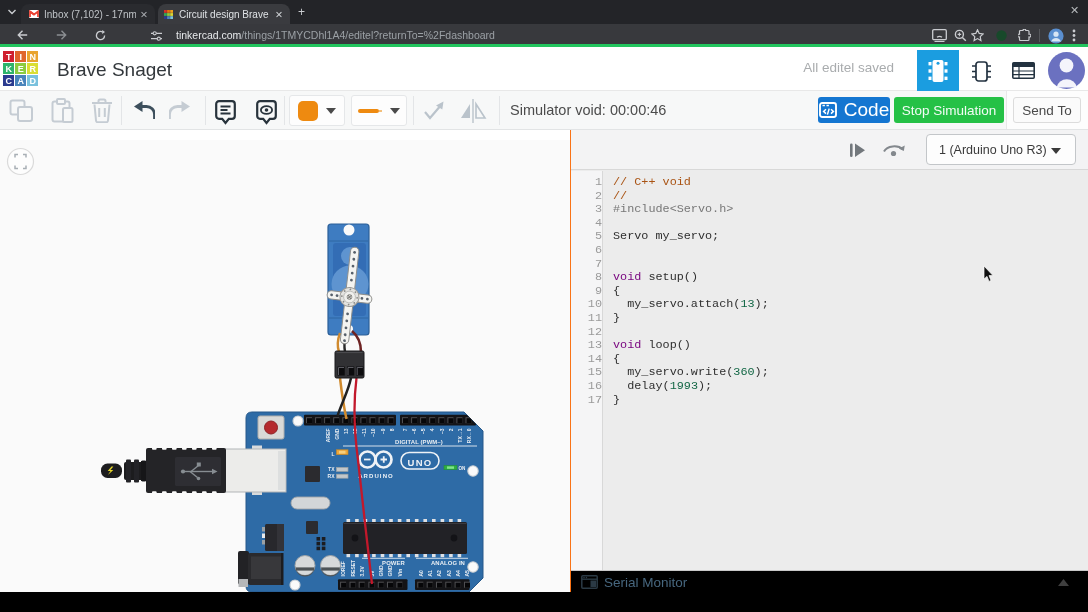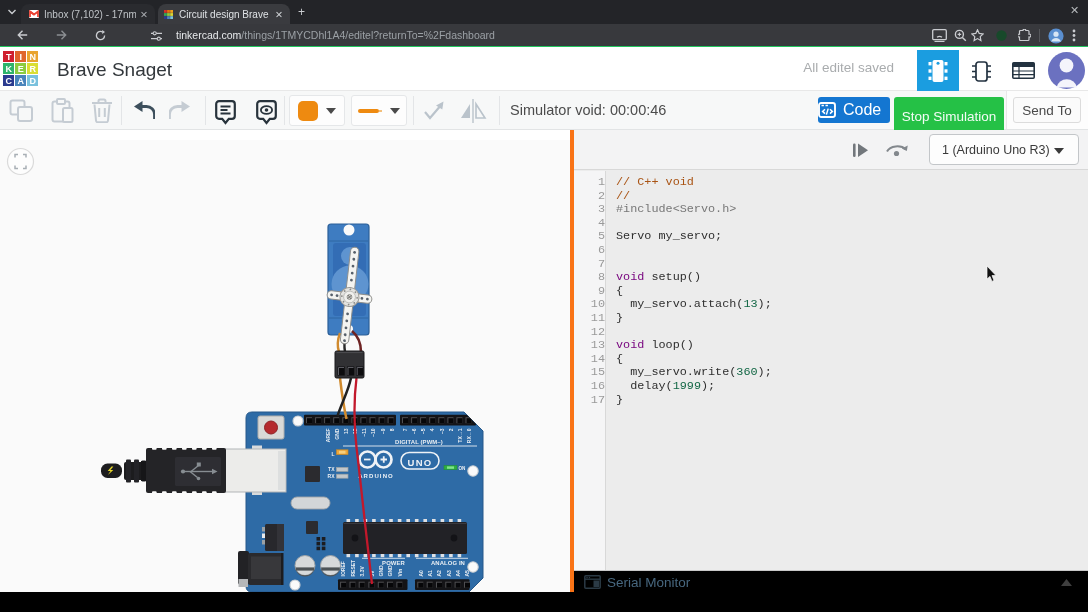--- a/index.html
+++ b/index.html
@@ -1,46 +1,46 @@
 <!DOCTYPE html>
 <html><head><meta charset="utf-8">
 <style>
 *{margin:0;padding:0;box-sizing:border-box}
 html,body{width:1088px;height:612px;overflow:hidden}
 body{font-family:"Liberation Sans",sans-serif;position:relative;background:#fff}
 .abs{position:absolute}
 
 #tabstrip{position:absolute;left:0;top:0;width:1088px;height:24px;background:#232428}
-#addrbar{position:absolute;left:0;top:24px;width:1088px;height:23px;background:#38393d;border-bottom:1px solid #22c55e}
+#addrbar{position:absolute;left:0;top:24px;width:1088px;height:23px;background:#38393d;border-bottom:3px solid #22c55e}
 .tab{position:absolute;top:4px;height:20px;font-size:10px;display:flex;align-items:center}
 #tab1{left:21px;width:134px;background:#2a2b2f;border-radius:8px 8px 0 0;color:#bfc3c7}
 #tab2{left:158px;width:132px;background:#3a3b3f;border-radius:8px 8px 0 0;color:#dfe2e5}
 .tabtxt{white-space:nowrap;overflow:hidden;flex:1}
 .tabx{color:#a8abaf;font-size:9.5px;margin:0 7px 0 4px}
 .chrico{color:#caccd0}
 
 #tkhead{position:absolute;left:0;top:47px;width:1088px;height:44px;background:#fff;border-bottom:1px solid #e8e8e8}
 #logo{position:absolute;left:3px;top:4px;width:36px;height:36px;display:grid;grid-template-columns:12px 12px 12px;grid-template-rows:12px 12px 12px}
 #logo div{width:11.4px;height:11.4px;color:#fff;font-size:9px;font-weight:bold;display:flex;align-items:center;justify-content:center}
 #title{position:absolute;left:57px;top:12px;font-size:19px;color:#33383c}
 #saved{position:absolute;right:194px;top:13px;font-size:13.5px;color:#a9acae}
 #bluebtn{position:absolute;left:917px;top:3px;width:42px;height:41px;background:#1b9de0;display:flex;align-items:center;justify-content:center}
 
 #toolbar{position:absolute;left:0;top:91px;width:1088px;height:39px;background:#f7f8f8;border-bottom:1px solid #e2e4e5}
 .tdiv{position:absolute;top:5px;height:29px;width:1px;background:#e3e5e7}
 .drop{position:absolute;top:4px;height:31px;background:#fdfdfd;border:1px solid #e5e7e9;border-radius:3px}
 #simtime{position:absolute;left:510px;top:11px;font-size:14.5px;color:#4c4c4c}
-#codebtn{position:absolute;left:818px;top:6px;width:72px;height:26px;background:#1476d1;border-radius:3px;color:#fff;font-size:16px;display:flex;align-items:center;justify-content:flex-start}
-#stopbtn{position:absolute;left:894px;top:6px;width:110px;height:38px;background:#25c146;border-radius:3px;color:rgba(255,255,255,.95);font-size:13.5px;display:flex;align-items:center;justify-content:center}
+#codebtn{position:absolute;left:818px;top:6px;width:72px;height:26px;background:#1476d1;border-radius:3px;color:#fff;font-size:19px;display:flex;align-items:center;justify-content:center}
+#stopbtn{position:absolute;left:894px;top:6px;width:110px;height:26px;background:#25c146;border-radius:3px;color:rgba(255,255,255,.95);font-size:13.5px;display:flex;align-items:center;justify-content:center}
 #sendarea{position:absolute;left:1006px;top:0;width:82px;height:38px;background:#fdfdfd;border-left:1px solid #e8e8e8}
 #sendbtn{position:absolute;left:6px;top:6px;width:68px;height:26px;background:#fbfbfb;border:1px solid #dcdcdc;border-radius:3px;color:#4a4a4a;font-size:13.5px;display:flex;align-items:center;justify-content:center}
 
 #canvas{position:absolute;left:0;top:140px;width:570px;height:462px;background:#fafafa}
 
-#rpanel{position:absolute;left:570px;top:130px;width:518px;height:462px;background:#ececec;border-left:4px solid #f97316}
+#rpanel{position:absolute;left:570px;top:130px;width:518px;height:462px;background:#ececec;border-left:1px solid #f97316}
 #codebar{position:absolute;left:0;top:0;width:518px;height:40px;background:#f3f3f4;border-bottom:1px solid #d8d8d8}
 #boardsel{position:absolute;left:355px;top:4px;width:150px;height:31px;background:#fdfdfd;border:1px solid #c3c6c9;border-radius:4px;font-size:12.5px;color:#3a3a3a;display:flex;align-items:center;padding-left:12px}
 #codewrap{position:absolute;left:0;top:41px;width:518px;height:399px;font-family:"Liberation Mono",monospace;font-size:11.8px;line-height:13.6px}
 #lstrip{position:absolute;left:0;top:0;width:31px;height:399px;background:#f5f5f6}
 #gutter{position:absolute;left:8px;top:5px;width:23px;text-align:right;color:#9a9a9a;white-space:pre}
 #gline{position:absolute;left:31px;top:0;width:1px;height:399px;background:#d8d8d8}
 #codetxt{position:absolute;left:42px;top:5px;white-space:pre;color:#2f2f2f}
 #serialbar{position:absolute;left:0;top:440px;width:518px;height:22px;background:#000000;border-top:1px solid #c8c8c8}
 #serialtxt{position:absolute;left:33px;top:3.5px;font-size:13.5px;color:#47677f}
 #blackbar{position:absolute;left:0;top:592px;width:1088px;height:20px;background:#000}
@@ -613,21 +613,21 @@
 
 
 <span class="kw">void</span> setup()
 {
   my_servo.attach(<span class="num">13</span>);
 }
 
 <span class="kw">void</span> loop()
 {
   my_servo.write(<span class="num">360</span>);
-  delay(<span class="num">1999</span>);
+  delay(<span class="num">1993</span>);
 }</div>
  </div>
  <div id="serialbar">
   <svg class="abs" style="left:10px;top:4px" width="17" height="14" viewBox="0 0 17 14">
         <rect x="0.8" y="0.8" width="15.4" height="12.4" rx="1" stroke="#2b3a45" stroke-width="1.5" fill="none"></rect>
         <path d="M1 4.2h15" stroke="#2b3a45" stroke-width="1.4"></path>
         <circle cx="3" cy="2.6" r="0.8" fill="#2b3a45"></circle>
         <circle cx="5.4" cy="2.6" r="0.8" fill="#2b3a45"></circle>
         <rect x="9.5" y="5.5" width="5.5" height="6.5" fill="#2b3a45"></rect>
       </svg>

